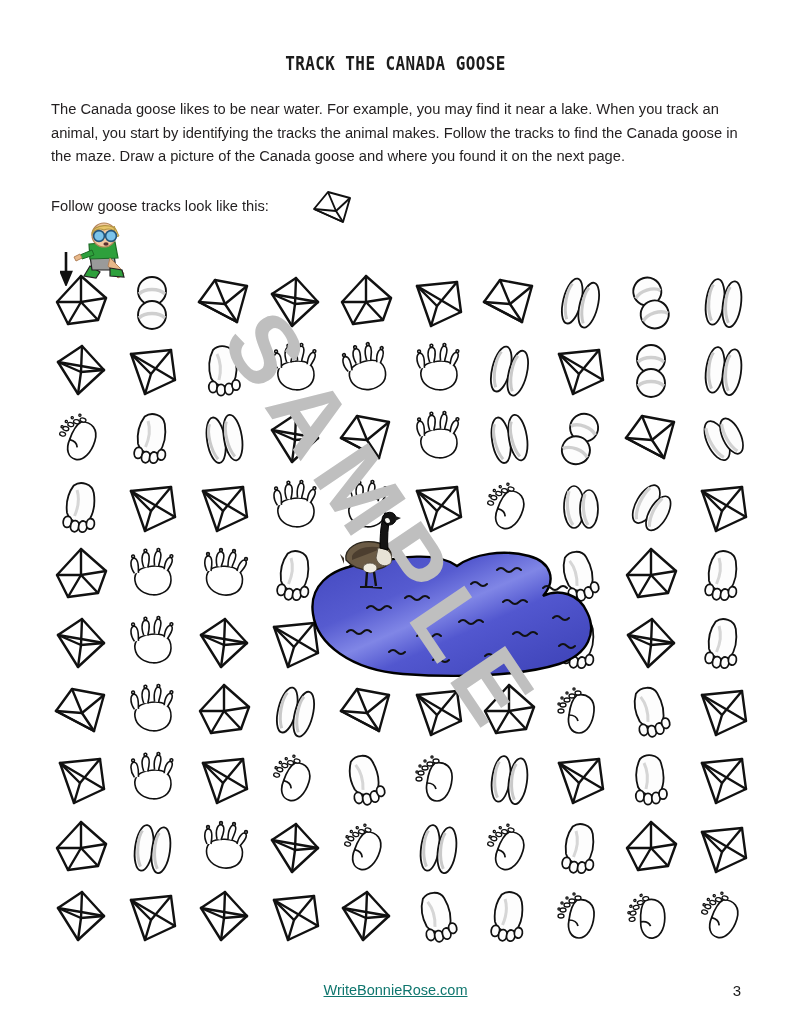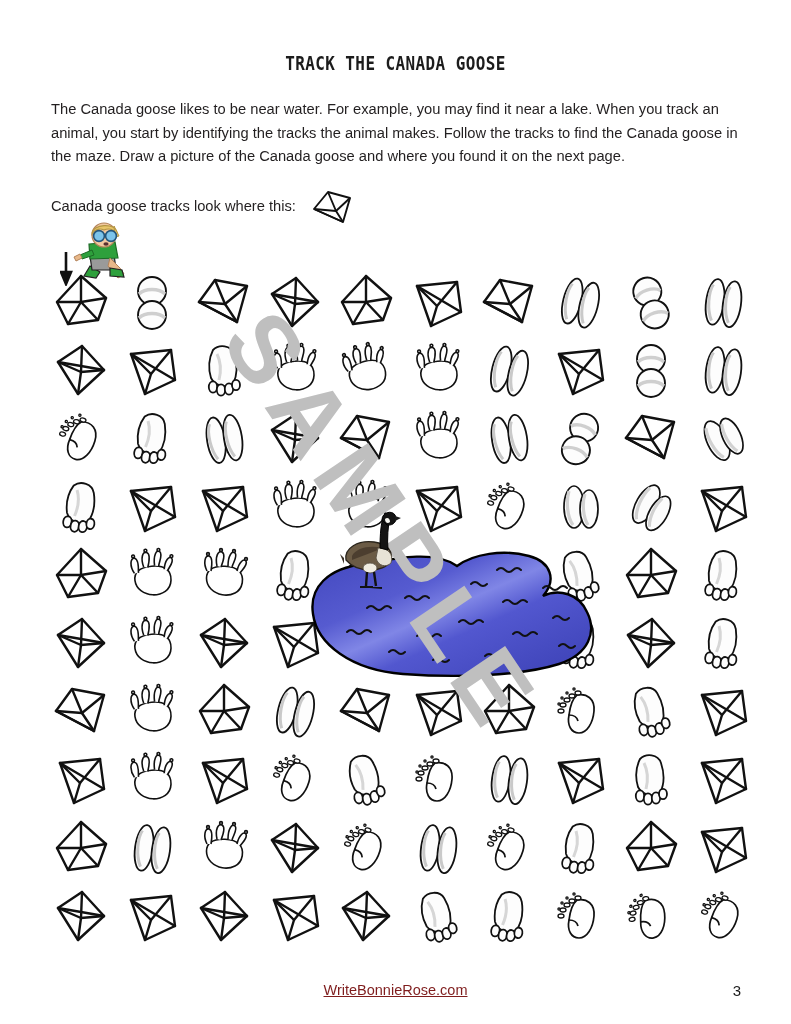--- a/index.html
+++ b/index.html
@@ -37,33 +37,33 @@
   .cell{position:absolute;width:66px;height:62px;}
   .cell svg{width:100%;height:100%;overflow:visible;}
 
   
   .lake{position:absolute;left:307px;top:540px;width:290px;height:138px;z-index:3;}
   .goose{position:absolute;left:340px;top:508px;width:62px;height:88px;z-index:5;}
 
   
   .footer-link{position:absolute;left:0;top:982px;width:791px;text-align:center;
     font-size:14.5px;}
-  .footer-link a{color:#7f1d1d;text-decoration:underline;text-align:center;}
+  .footer-link a{color:#0f766e;text-decoration:underline;text-align:center;}
   .pageno{position:absolute;right:50px;top:982px;font-size:15px;color:#1a1a1a;}
 </style>
 </head>
 <body>
 
 <div class="page">
 
   <div class="title">TRACK THE CANADA GOOSE</div>
 
   <div class="intro">The Canada goose likes to be near water. For example, you may find it near a lake. When you track an animal, you start by identifying the tracks the animal makes. Follow the tracks to find the Canada goose in the maze. Draw a picture of the Canada goose and where you found it on the next page.</div>
 
-  <div class="looklike">Canada goose tracks look where this:</div>
+  <div class="looklike">Follow goose tracks look like this:</div>
 
   <div class="sample-track">
     <svg viewBox="0 0 44 38">
       <g fill="#fff" stroke="#111" stroke-width="1.9" stroke-linejoin="round">
         <path d="M4 20 L18 3 L40 9 L33 33 Z"></path>
         <path d="M4 20 L33 33" fill="none"></path>
         <path d="M18 3 L26 22 L33 33" fill="none"></path>
         <path d="M4 20 L26 22" fill="none"></path>
         <path d="M40 9 L26 22" fill="none"></path>
       </g>

